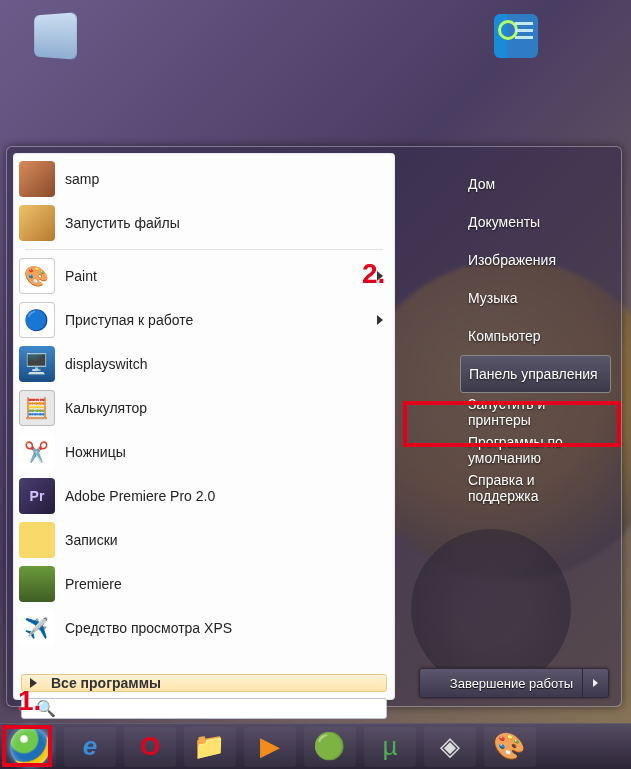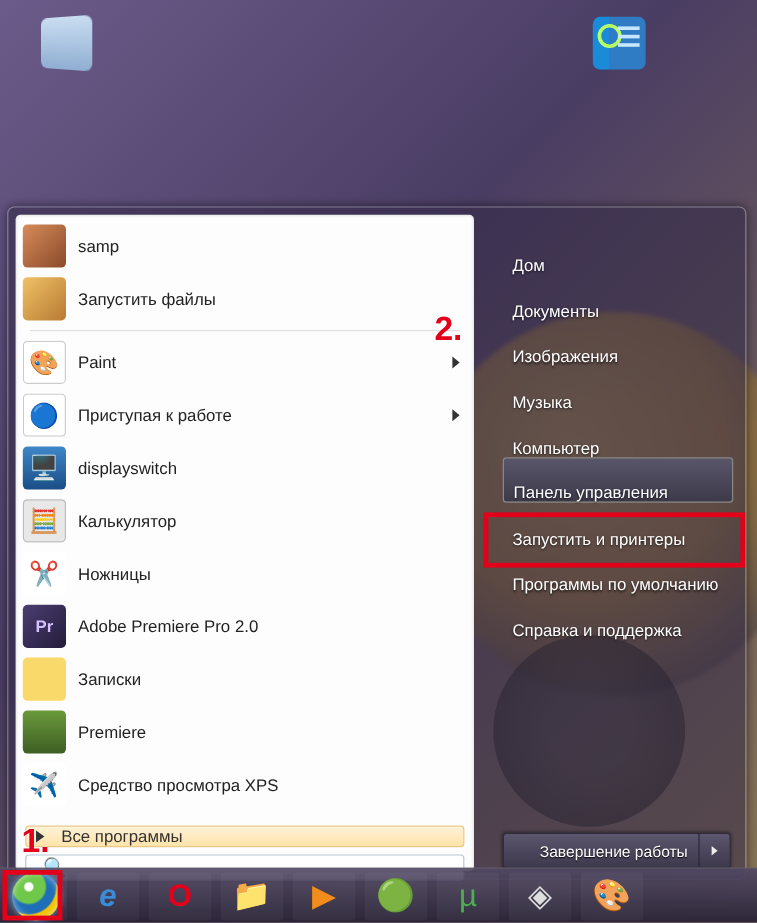--- a/index.html
+++ b/index.html
@@ -31,21 +31,21 @@
     border-radius: 6px; top: 14px;
   }
   .desk-icon.folder { left: 32px; background: linear-gradient(180deg,#c9ddf1,#8faed2); transform: perspective(80px) rotateY(-15deg); }
   .desk-icon.panel { left: 494px; background: linear-gradient(90deg,#1a8bd8 0 30%, #2f7cc4 30% 100%); }
   .desk-icon.panel::before{content:"";position:absolute;left:4px;top:6px;width:14px;height:14px;border:3px solid #b8ff64;border-radius:50%;}
   .desk-icon.panel::after{content:"";position:absolute;right:5px;top:8px;width:18px;height:3px;background:#c5e7ff;box-shadow:0 7px 0 #c5e7ff,0 14px 0 #c5e7ff;}
 
   
   .startmenu {
     position: absolute;
-    left: 6px; bottom: 36px;
+    left: 6px; bottom: 62px;
     width: 616px; height: 561px;
     display: flex;
     border: 1px solid rgba(255,255,255,0.35);
     border-radius: 6px;
     background: rgba(50,40,70,0.55);
     box-shadow: 0 0 8px rgba(0,0,0,0.5);
   }
   .left-pane {
     width: 382px;
     background: #fdfdfd;
@@ -76,25 +76,25 @@
     font-size: 20px;
   }
   .arrow-sub {
     margin-left: auto; margin-right: 4px;
     border-style: solid; border-width: 5px 0 5px 6px;
     border-color: transparent transparent transparent #333;
   }
   .sep { height: 1px; background: #e2e2e2; margin: 4px 12px; }
 
   .all-programs {
-    height: 34px; margin: 0 8px 6px 8px;
+    height: 34px; margin: 12px 8px 6px 8px;
     border: 1px solid #e9c98a; border-radius: 3px;
     background: linear-gradient(180deg,#fff2d6,#ffe3aa);
     display: flex; align-items: center; padding: 0 8px;
-    font-size: 14px; color: #333;
+    font-size: 14px; color: #333; font-weight: bold;
   }
   .all-programs .tri {
     width:0;height:0;border-style:solid;border-width:5px 0 5px 7px;
     border-color:transparent transparent transparent #333; margin-right:14px;
   }
 
   .searchbox {
     margin: 0 8px 8px 8px; height: 32px;
     border: 1px solid #b9c5d6; border-radius: 3px;
     background: #fff; display: flex; align-items: center;
@@ -114,25 +114,26 @@
   .ic-disp{background:linear-gradient(180deg,#3f87c9,#1a4e86);}
   .ic-calc{background:#e8e8e8;box-shadow:inset 0 0 0 1px #bbb;}
   .ic-snip{background:#fff;}
   .ic-prem{background:linear-gradient(135deg,#4a3e70,#241c3c);}
   .ic-notes{background:#f9d96a;}
   .ic-tl{background:linear-gradient(180deg,#6a9a3b,#3e5e23);}
   .ic-xps{background:#fff;}
 
   
   .r-link {
-    height: 38px; display:flex; align-items:flex-end;
+    height: 38px; display:flex; align-items:center;
     font-size: 14px; color:#fff;
     text-shadow: 0 1px 2px rgba(0,0,0,0.7);
     padding: 0 8px; border-radius:3px;
     position: relative;
+    margin-left: 41px;
   }
   .r-link.highlight {
     background: linear-gradient(180deg,#59566a,#3c3a4a);
     border: 1px solid #888;
   }
   .redbox {
     position:absolute; border:4px solid #e2001a; pointer-events:none;
   }
   .redbox.r1 { left:396px; top:254px; width:218px; height:46px; }
   .redbox.r0 { left:2px; bottom:2px; width:50px; height:42px; }

